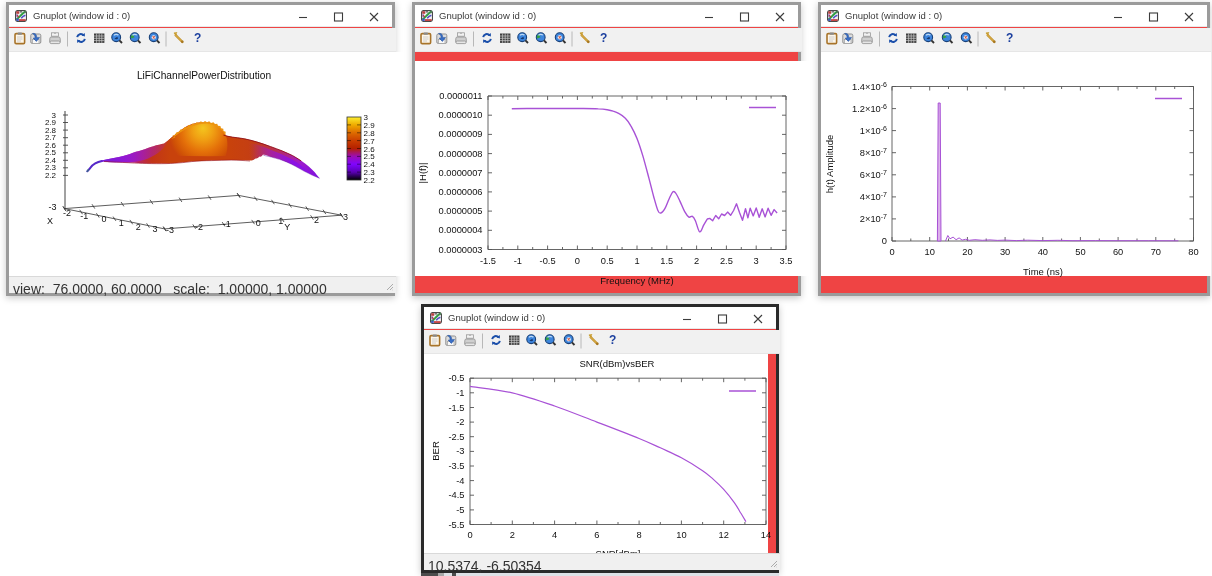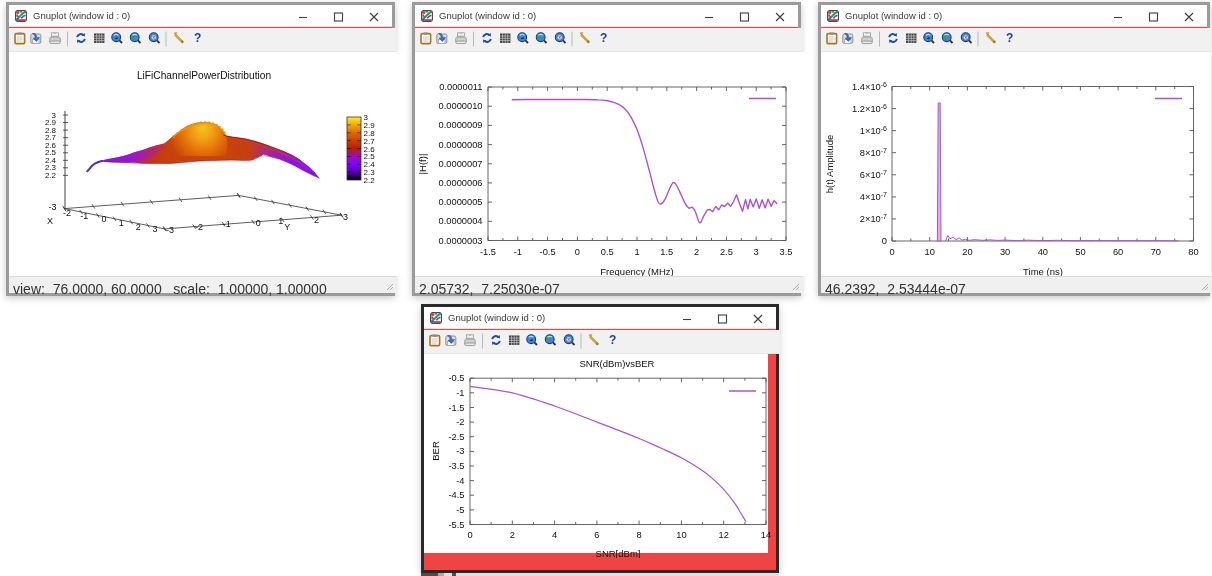--- a/index.html
+++ b/index.html
@@ -239,21 +239,21 @@
 <use href="#i-refresh" x="66" y="4"></use>
 <use href="#i-grid" x="84.5" y="4"></use>
 <use href="#i-mag1" x="102" y="4"></use>
 <use href="#i-mag2" x="120.5" y="4"></use>
 <use href="#i-mag3" x="139.5" y="4"></use>
 <line x1="157" y1="3.5" x2="157" y2="18.5" stroke="#b8b8b8" stroke-width="1"></line>
 <use href="#i-wrench" x="163.5" y="4"></use>
 <text x="185" y="13.5" font-size="12" font-weight="bold" fill="#1b3f9e" font-family="Liberation Serif, serif">?</text>
 </svg>
     </div>
-<div class="plotarea" style="width:442px;top:47px;bottom:17px">
+<div class="plotarea" style="width:442px;top:56px;bottom:17px">
       <svg width="387" height="230" style="position:absolute;left:0;top:0">
         <path d="M73 35 H371 V188.5 H73 Z" fill="none" stroke="#666" stroke-width="1"></path>
         <path d="M73 188.5 v-4 M73 35 v4 M102.8 188.5 v-4 M102.8 35 v4 M132.6 188.5 v-4 M132.6 35 v4 M162.4 188.5 v-4 M162.4 35 v4 M192.2 188.5 v-4 M192.2 35 v4 M222 188.5 v-4 M222 35 v4 M251.8 188.5 v-4 M251.8 35 v4 M281.6 188.5 v-4 M281.6 35 v4 M311.4 188.5 v-4 M311.4 35 v4 M341.2 188.5 v-4 M341.2 35 v4 M371 188.5 v-4 M371 35 v4 M73 35 h4 M371 35 h-4 M73 54.2 h4 M371 54.2 h-4 M73 73.4 h4 M371 73.4 h-4 M73 92.6 h4 M371 92.6 h-4 M73 111.8 h4 M371 111.8 h-4 M73 130.9 h4 M371 130.9 h-4 M73 150.1 h4 M371 150.1 h-4 M73 169.3 h4 M371 169.3 h-4 M73 188.5 h4 M371 188.5 h-4 M87.9 188.5 v-2.5 M87.9 35 v2.5 M117.7 188.5 v-2.5 M117.7 35 v2.5 M147.5 188.5 v-2.5 M147.5 35 v2.5 M177.3 188.5 v-2.5 M177.3 35 v2.5 M207.1 188.5 v-2.5 M207.1 35 v2.5 M236.9 188.5 v-2.5 M236.9 35 v2.5 M266.7 188.5 v-2.5 M266.7 35 v2.5 M296.5 188.5 v-2.5 M296.5 35 v2.5 M326.3 188.5 v-2.5 M326.3 35 v2.5 M356.1 188.5 v-2.5 M356.1 35 v2.5" fill="none" stroke="#555" stroke-width="0.9"></path>
         <text x="67.5" y="38" font-size="9.3" fill="#111" text-anchor="end">0.0000011</text>
         <text x="67.5" y="57.2" font-size="9.3" fill="#111" text-anchor="end">0.0000010</text>
         <text x="67.5" y="76.4" font-size="9.3" fill="#111" text-anchor="end">0.0000009</text>
         <text x="67.5" y="95.6" font-size="9.3" fill="#111" text-anchor="end">0.0000008</text>
         <text x="67.5" y="114.8" font-size="9.3" fill="#111" text-anchor="end">0.0000007</text>
         <text x="67.5" y="133.9" font-size="9.3" fill="#111" text-anchor="end">0.0000006</text>
         <text x="67.5" y="153.1" font-size="9.3" fill="#111" text-anchor="end">0.0000005</text>
@@ -269,26 +269,20 @@
         <text x="281.6" y="203" font-size="9.3" fill="#111" text-anchor="middle">2</text>
         <text x="311.4" y="203" font-size="9.3" fill="#111" text-anchor="middle">2.5</text>
         <text x="341.2" y="203" font-size="9.3" fill="#111" text-anchor="middle">3</text>
         <text x="371" y="203" font-size="9.3" fill="#111" text-anchor="middle">3.5</text>
         <text x="222" y="223" font-size="9.5" fill="#111" text-anchor="middle">Frequency (MHz)</text>
         <text x="10.5" y="112" font-size="9.5" fill="#111" text-anchor="middle" transform="rotate(-90 10.5 112)">|H(f)|</text>
         <line x1="334" y1="46.5" x2="361" y2="46.5" stroke="#a852d6" stroke-width="1.5"></line>
         <path d="M96.8 47.7 C100.8 47.6,112.7 47.5,120.7 47.5 C128.6 47.4,136.6 47.5,144.5 47.5 C152.5 47.5,161.9 47.4,168.4 47.5 C174.8 47.5,179.3 47.6,183.3 47.9 C187.2 48.1,189.7 48.4,192.2 48.8 C194.7 49.2,196.2 49.5,198.2 50.2 C200.1 50.8,202.1 51.5,204.1 52.7 C206.1 53.8,208.1 55,210.1 57.1 C212.1 59.1,214.1 61.7,216 65.1 C218 68.5,220 72.5,222 77.6 C224 82.6,226 88.9,228 95.4 C229.9 102,232.1 110.4,233.9 117.1 C235.7 123.8,237.2 130.3,238.7 135.7 C240.2 141.1,241.7 146.8,242.9 149.5 C244.1 152.3,244.6 152.4,245.8 152 C247 151.7,248.6 149.8,250 147.4 C251.4 145,252.9 140.4,254.2 137.7 C255.5 134.9,256.7 131.9,257.8 130.9 C258.9 130,259.5 130.6,260.7 132.1 C261.9 133.6,263.4 137,264.9 140.1 C266.4 143.2,268.2 148,269.7 150.7 C271.2 153.4,272.6 155.3,273.9 156.1 C275.1 156.8,276.3 154.7,277.4 155.3 C278.5 155.9,279.2 157.1,280.4 159.7 C281.6 162.3,283.2 170.1,284.6 170.8 C286 171.6,287.5 166.1,288.8 163.9 C290 161.8,291.7 159,292.3 158 L294.7 157.4 L297.7 159.7 L300.7 154.5 L303.7 157.8 L306.6 153 L309.6 154.5 L312.6 151.1 L315.6 154.3 L318.6 149.5 L321.5 142.8 L324.5 151.5 L327.5 159.3 L330.5 147.8 L332.9 156.8 L335.2 147.2 L338.2 154.9 L341.2 146.9 L344.2 156.3 L347.2 147.8 L350.1 155.9 L353.1 147.2 L356.1 154.3 L359.1 148.6 L362.1 152" fill="none" stroke="#a852d6" stroke-width="1.4" stroke-linejoin="round"></path>
       </svg>
     </div>
-<div class="status" style="width:387px">
-      <span>2.05732,&nbsp; 7.25030e-07</span>
-<svg width="9" height="9" style="position:absolute;right:2px;bottom:2px">
-        <path d="M8 2 L2 8 M8 5 L5 8 M8 8 L7.6 8" stroke="#ababab" stroke-width="1"></path>
-      </svg>
-    </div>
 </div>
 <div class="win" style="left:818px;top:2px;width:392px;height:294px;border-color:#9b9b9b">
 <div class="tb">
       <svg width="12" height="12" style="position:absolute;left:6px;top:5px">
         <use href="#gicon"></use>
       </svg>
 <span class="tt" style="font-size:9.5px">Gnuplot (window id : 0)</span>
 <svg width="90" height="22" style="position:absolute;right:8px;top:0">
 <line x1="5" y1="12.5" x2="13" y2="12.5" stroke="#3c3c3c" stroke-width="1.1"></line>
 <rect x="40.5" y="8" width="8" height="8" fill="none" stroke="#3c3c3c" stroke-width="1.1"></rect>
@@ -330,26 +324,20 @@
         <text x="221.8" y="203" font-size="9.3" fill="#111" text-anchor="middle">40</text>
         <text x="259.4" y="203" font-size="9.3" fill="#111" text-anchor="middle">50</text>
         <text x="297.1" y="203" font-size="9.3" fill="#111" text-anchor="middle">60</text>
         <text x="334.8" y="203" font-size="9.3" fill="#111" text-anchor="middle">70</text>
         <text x="372.5" y="203" font-size="9.3" fill="#111" text-anchor="middle">80</text>
         <text x="222" y="223" font-size="9.5" fill="#111" text-anchor="middle">Time (ns)</text>
         <text x="12" y="112" font-size="9.5" fill="#111" text-anchor="middle" transform="rotate(-90 12 112)">h(t) Amplitude</text>
         <line x1="334" y1="46.5" x2="361" y2="46.5" stroke="#a852d6" stroke-width="1.5"></line>
         <path d="M116.4 189 L117.2 51 L119.2 51 L120 189 Z" fill="#dcb0ea" stroke="#a852d6" stroke-width="1"></path>
         <path d="M124.5 189 L126.8 183.5 L129 186.8 L132.1 185.1 L135.1 187.7 L138.1 185.9 L141.1 188.1 L144.5 187.3 L148.3 188.3 L153.9 187.7 L161.4 188.3 L169 187.9 L176.5 188.4 L184.1 188.1 L195.4 188.6 L206.7 188.2 L221.8 188.6 L236.8 188.3 L251.9 188.7 L274.5 188.6 L297.1 188.7 L327.3 188.7 L357.4 188.8" fill="none" stroke="#a852d6" stroke-width="1"></path>
-      </svg>
-    </div>
-<div class="status" style="width:390px">
-      <span>46.2392,&nbsp; 2.53444e-07</span>
-<svg width="9" height="9" style="position:absolute;right:2px;bottom:2px">
-        <path d="M8 2 L2 8 M8 5 L5 8 M8 8 L7.6 8" stroke="#ababab" stroke-width="1"></path>
       </svg>
     </div>
 </div>
 <div class="win" style="left:421px;top:304px;width:358px;height:269px;border-color:#2a2a2a">
 <div class="tb">
       <svg width="12" height="12" style="position:absolute;left:6px;top:5px">
         <use href="#gicon"></use>
       </svg>
 <span class="tt" style="font-size:9.5px">Gnuplot (window id : 0)</span>
 <svg width="90" height="22" style="position:absolute;right:8px;top:0">
@@ -397,16 +385,22 @@
         <text x="215.1" y="184" font-size="9.3" fill="#111" text-anchor="middle">8</text>
         <text x="257.4" y="184" font-size="9.3" fill="#111" text-anchor="middle">10</text>
         <text x="299.7" y="184" font-size="9.3" fill="#111" text-anchor="middle">12</text>
         <text x="342" y="184" font-size="9.3" fill="#111" text-anchor="middle">14</text>
         <text x="194" y="203" font-size="9.5" fill="#111" text-anchor="middle">SNR[dBm]</text>
         <text x="14.5" y="97" font-size="9.5" fill="#111" text-anchor="middle" transform="rotate(-90 14.5 97)">BER</text>
         <line x1="305" y1="37" x2="332" y2="37" stroke="#a852d6" stroke-width="1.5"></line>
         <path d="M46 32.4 C53 33.5,74.2 35.6,88.3 38.8 C102.4 42.1,116.5 47.1,130.6 52 C144.7 56.9,158.8 62.7,172.9 68.1 C187 73.5,204.6 80.2,215.1 84.5 C225.7 88.8,229.2 90.6,236.3 93.8 C243.3 97.1,250.4 100,257.4 103.8 C264.5 107.6,273.3 113.1,278.6 116.7 C283.9 120.2,285.6 122,289.1 125.1 C292.7 128.3,296.2 131.5,299.7 135.4 C303.2 139.3,307.5 144.7,310.3 148.6 C313.1 152.5,314.7 155.6,316.6 158.8 C318.6 162,321 166.1,321.9 167.6" fill="none" stroke="#a852d6" stroke-width="1.2"></path>
       </svg>
     </div>
+<div class="status" style="width:356px">
+      <span>10.5374, -6.50354</span>
+<svg width="9" height="9" style="position:absolute;right:2px;bottom:2px">
+        <path d="M8 2 L2 8 M8 5 L5 8 M8 8 L7.6 8" stroke="#ababab" stroke-width="1"></path>
+      </svg>
+    </div>
 </div>
 <div style="position:absolute;left:421px;top:572.5px;width:358px;height:3.5px;background:#dde1e6"></div>
 <div style="position:absolute;left:421px;top:572.5px;width:17px;height:3.5px;background:#4d4d4d"></div>
 <div style="position:absolute;left:438px;top:572.5px;width:6px;height:3.5px;background:#a8a8a8"></div>
 <div style="position:absolute;left:452px;top:572.5px;width:4px;height:3.5px;background:#4d4d4d"></div>
 </body></html>

